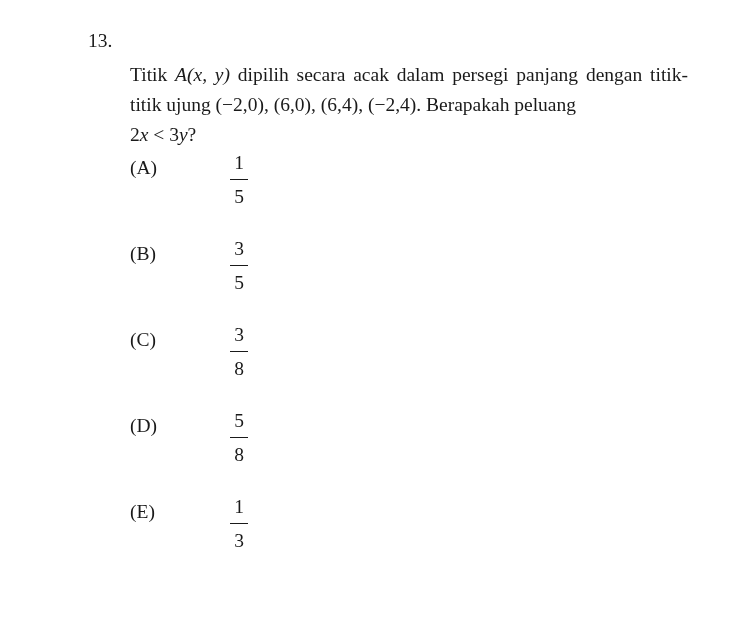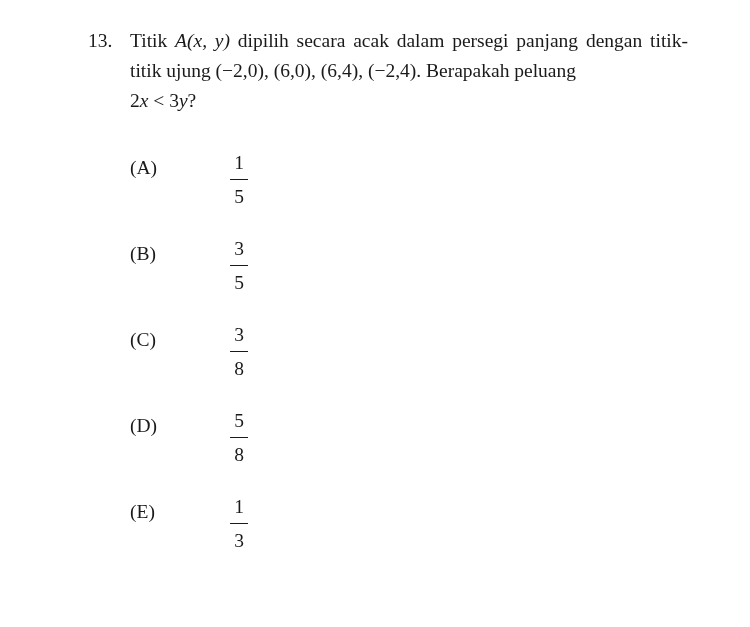--- a/index.html
+++ b/index.html
@@ -34,20 +34,21 @@
     width: 42px;
     flex: 0 0 42px;
     font-size: 19.5px;
     line-height: 30px;
     text-align: left;
   }
   .q-body {
     flex: 1 1 auto;
     font-size: 19.5px;
     line-height: 30px;
+    margin-top: 34px;
   }
   .q-para {
     text-align: justify;
     text-justify: inter-word;
   }
   .q-para .lastline {
     display: block;
     font-family: Liberation Serif, serif;
   }
   i.math {

